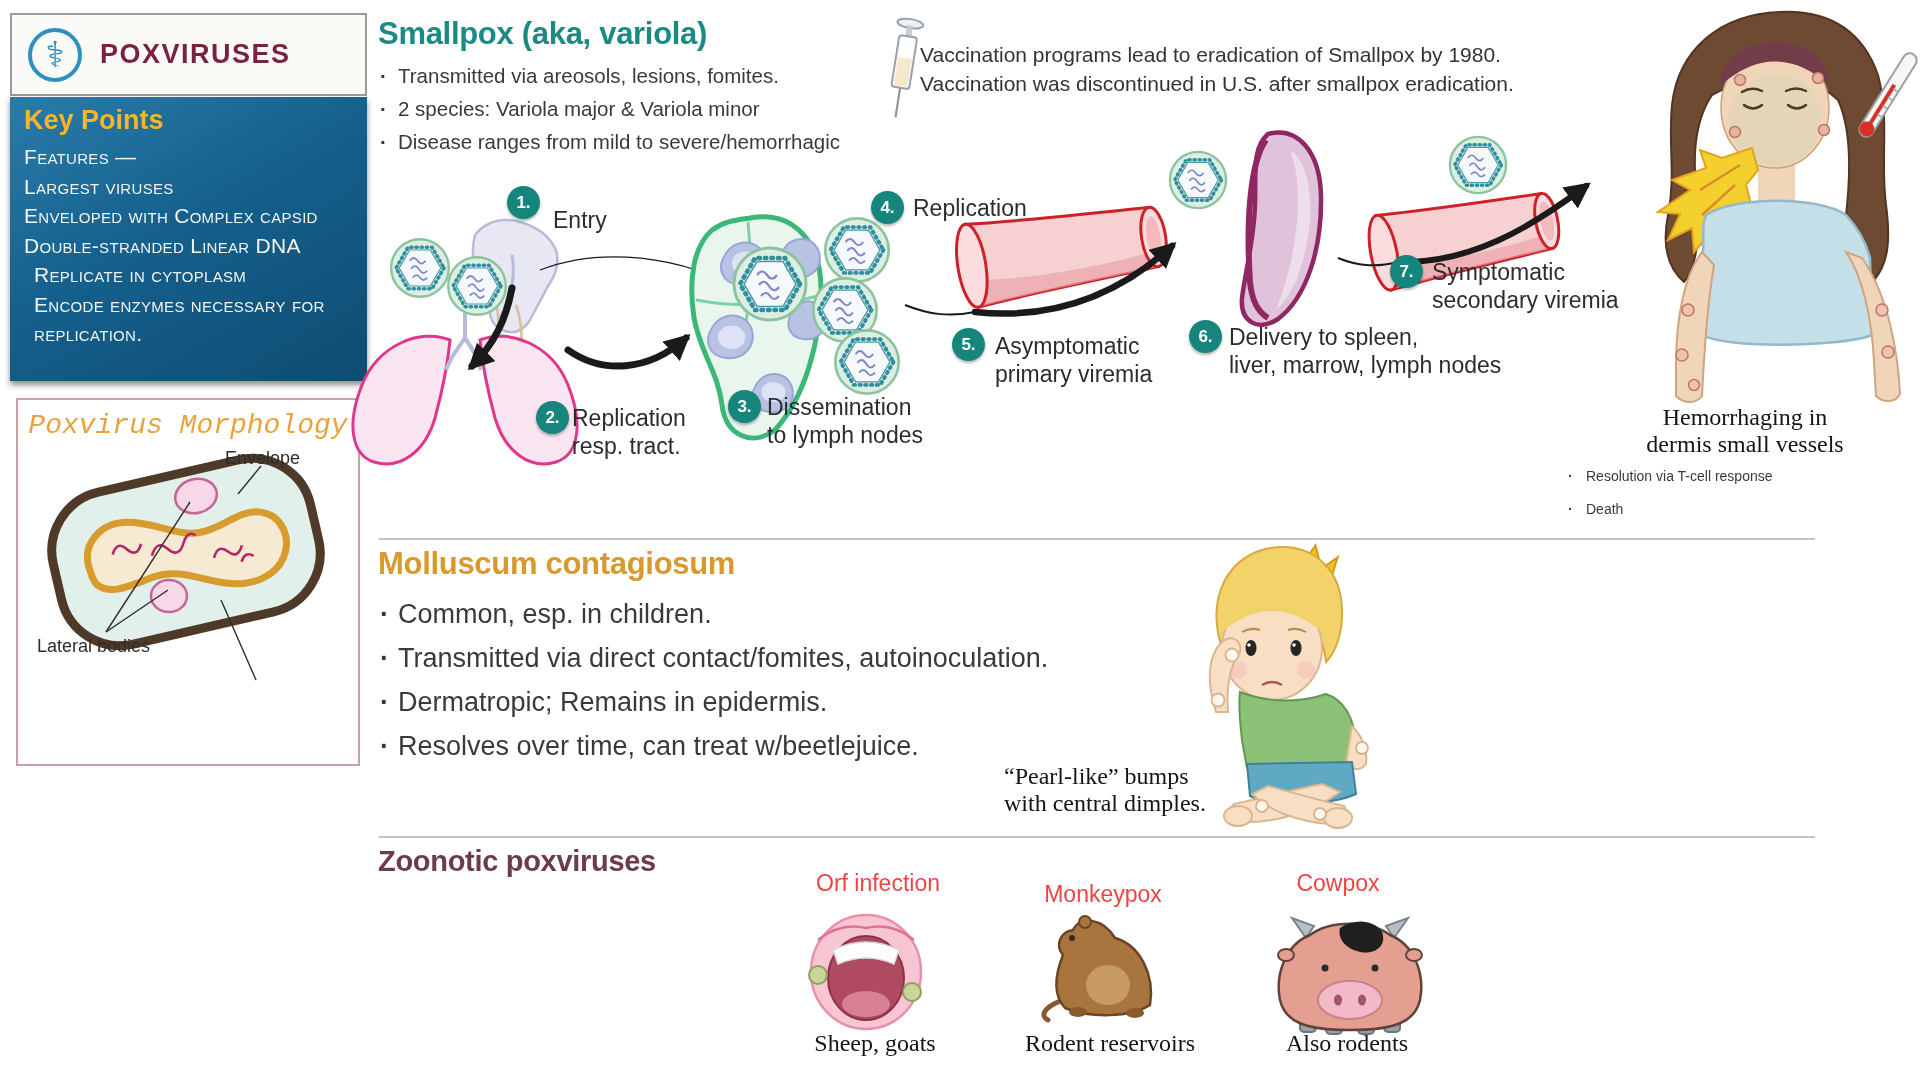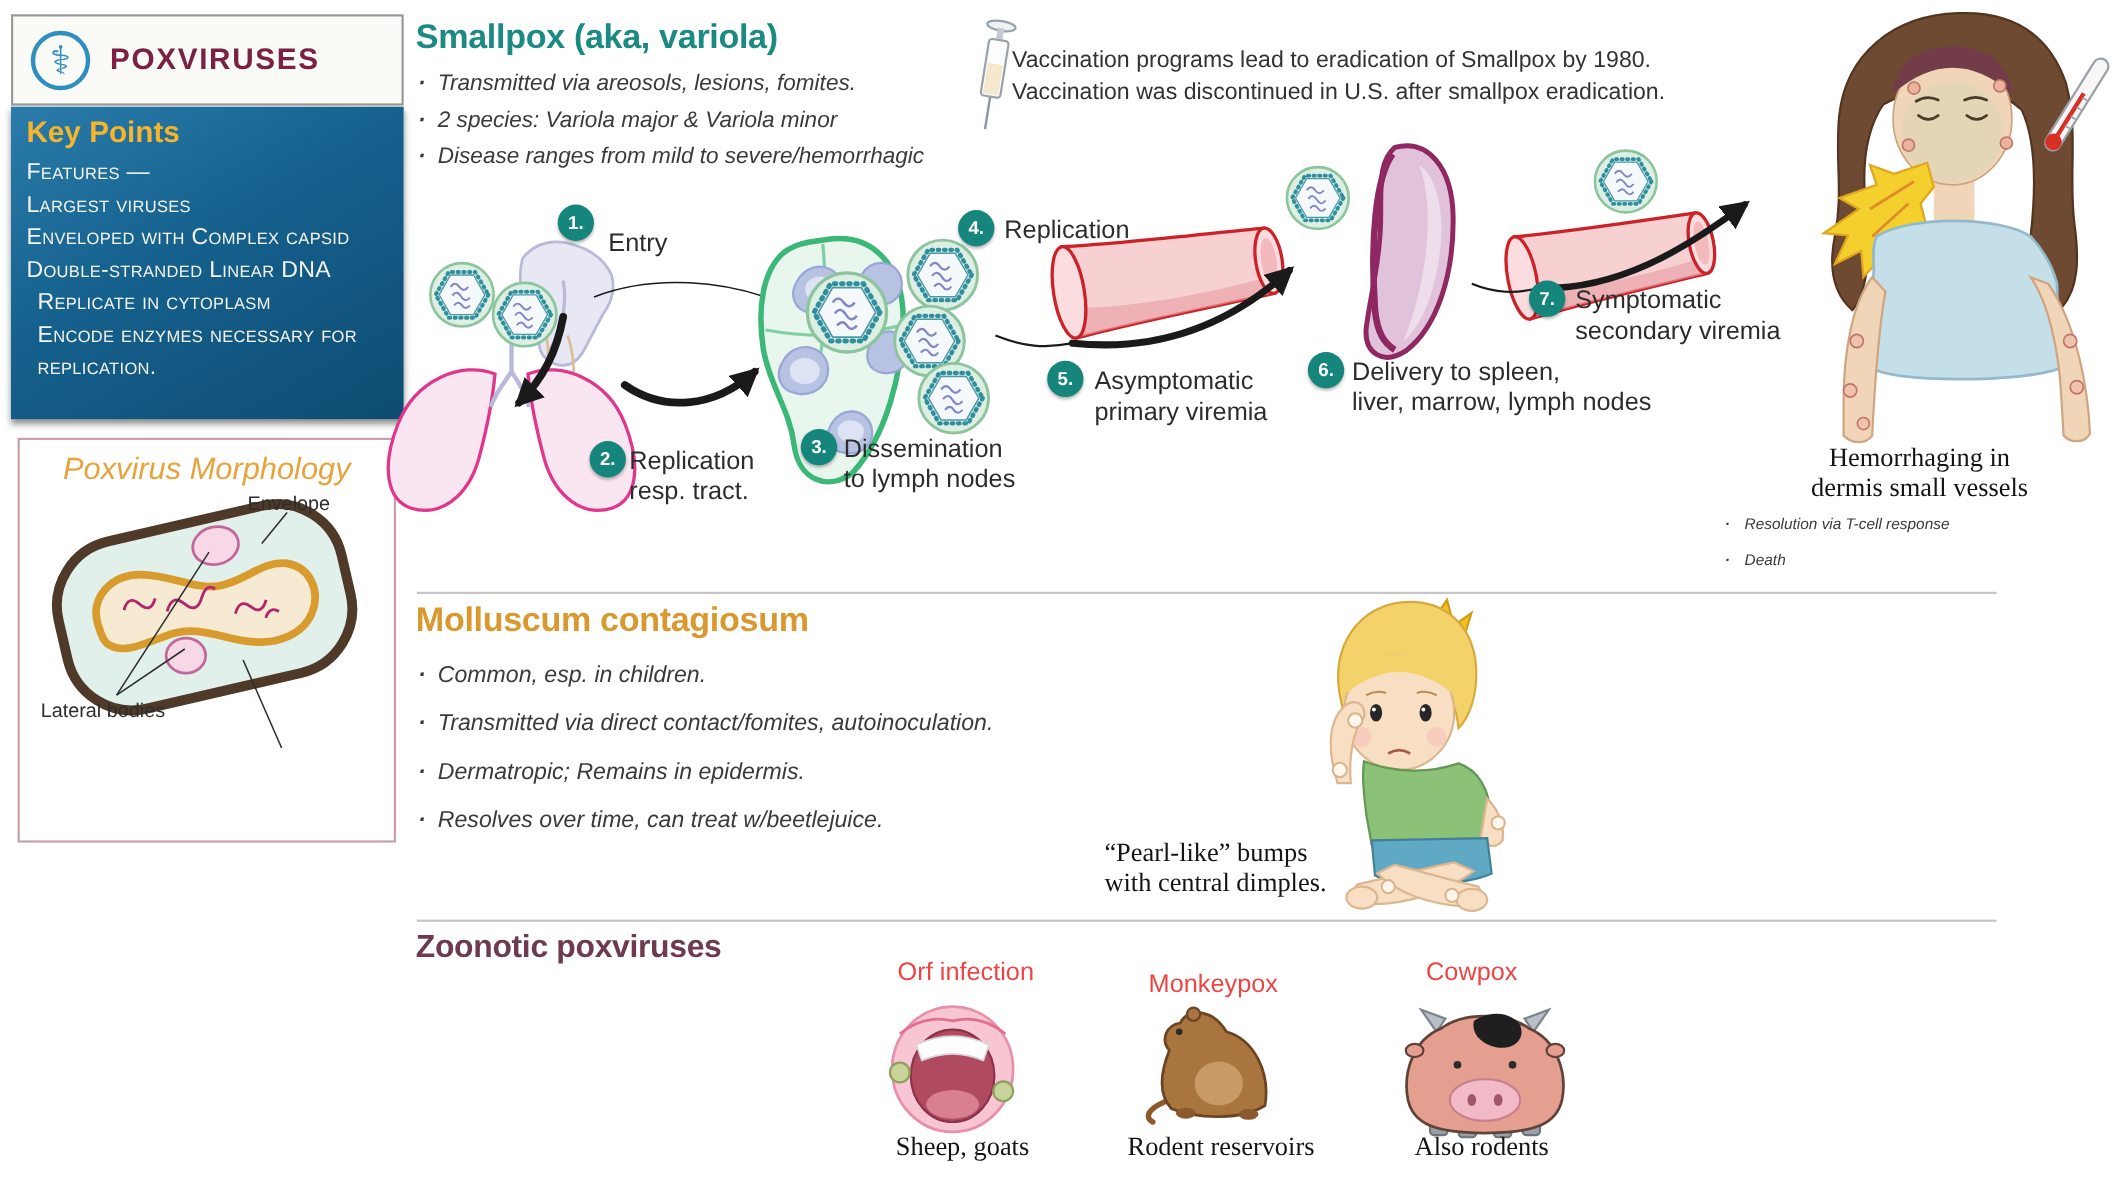--- a/index.html
+++ b/index.html
@@ -13,37 +13,37 @@
   .hdr-title { color:#7a2144; font-weight:700; font-size:27px; letter-spacing:1.5px; margin-left:18px; }
 
   
   .kp-box { left:10px; top:97px; width:357px; height:284px; background:linear-gradient(150deg,#2a7cab 0%, #15608d 45%, #0e4c72 100%); box-shadow:0 4px 6px rgba(0,0,0,.45); padding:8px 14px 0 14px; }
   .kp-title { color:#f6b52b; font-weight:700; font-size:27px; margin-bottom:6px; }
   .kp-line { color:#f4f4ef; font-variant:small-caps; font-size:21px; line-height:29.5px; letter-spacing:.3px; }
   .kp-line.indent { padding-left:10px; }
 
   
   .morph-box { left:16px; top:398px; width:344px; height:368px; background:#fff; border:2px solid #c9a0a8; }
-  .morph-title { position:absolute; left:0; top:10px; width:100%; text-align:center; font-style:italic; color:#e8a33d; font-size:28px; font-weight:500; }
+  .morph-title { position:absolute; left:0; top:10px; width:100%; text-align:center; font-style:italic; color:#e8a33d; font-size:28px; font-weight:500;font-family:Liberation Mono, monospace; }
   .morph-label { position:absolute; font-size:18px; color:#2d2d2d; line-height:21px; }
   .morph-core { text-align:center; white-space:pre-line; }
 
   
   .sec-title { font-weight:700; letter-spacing:-.3px; }
   .smallpox-title { left:378px; top:16px; font-size:31px; color:#1b8a82; }
   .molluscum-title { left:378px; top:546px; font-size:31px; color:#d9992e; }
   .zoonotic-title { left:378px; top:845px; font-size:29px; color:#6d3a50; }
 
   
   .blist { color:#3a3a3a; }
-  .blist li { list-style:none; position:relative; padding-left:18px;font-style:italic; }
+  .blist li { list-style:none; position:relative; padding-left:18px; }
   .blist li::before { content:"·"; position:absolute; left:0; top:0; font-weight:700; }
   .sp-bullets { left:380px; top:59px; font-size:20.5px; }
   .sp-bullets li { line-height:33px; }
-  .mc-bullets { left:380px; top:592px; font-size:21px; }
+  .mc-bullets { left:380px; top:592px; font-size:27px; }
   .mc-bullets li { line-height:44px; }
   .out-bullets { left:1568px; top:460px; font-size:14px; }
   .out-bullets li { line-height:33px; }
 
   .vax-note { left:920px; top:40px; font-size:21px; line-height:29px; color:#333; white-space:pre-line; }
 
   
   .badge { position:absolute; width:33px; height:33px; border-radius:50%; background:#16857c; color:#fff; font-weight:700; font-size:17px; display:flex; align-items:center; justify-content:center; box-shadow:0 2px 3px rgba(0,0,0,.3); }
   .step-label { position:absolute; font-size:23px; color:#2c2c2c; line-height:28px; white-space:pre-line; }
 

